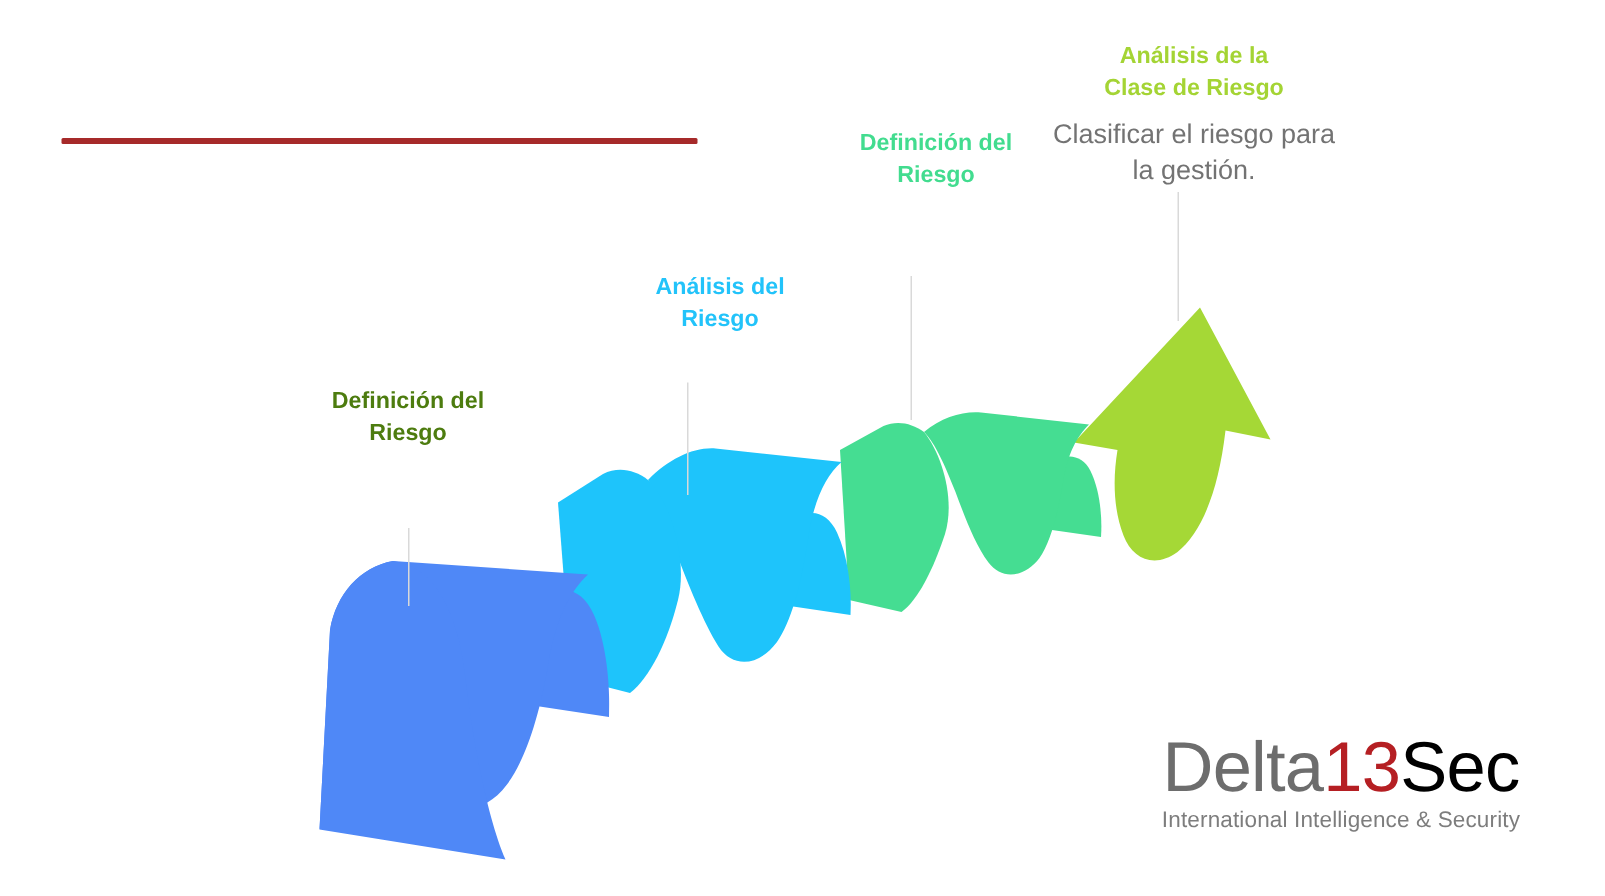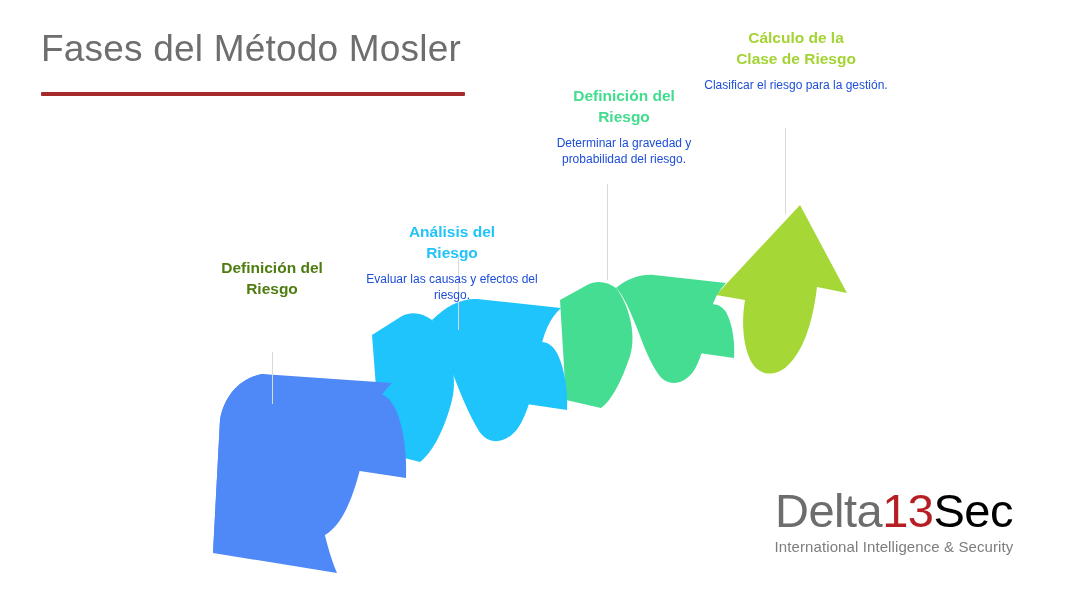--- a/index.html
+++ b/index.html
@@ -63,33 +63,33 @@
     font-family: "Liberation Sans", sans-serif;
     font-weight: bold;
     font-size: 15.5px;
     line-height: 1.33;
     margin: 0 0 9px 0;
     white-space: pre-line;
   }
   .step-desc {
     font-family: "Liberation Sans", sans-serif;
     font-weight: 400;
-    font-size: 12px;
+    font-size: 18px;
     line-height: 1.33;
-    color: #1d4ed8;
+    color: #737373;
     margin: 0;
   }
   .connector {
     position: absolute;
     width: 1px;
     background: #d9d9d9;
   }
 
   #step-1 { left: 176px; top: 258px; width: 192px; }
-  #step-2 { left: 356px; top: 182px; width: 192px; margin-top: 40px; }
+  #step-2 { left: 384px; top: 182px; width: 192px; }
   #step-3 { left: 528px; top: 86px;  width: 192px; }
   #step-4 { left: 700px; top: 28px;  width: 192px; }
 
   #connector-1 { left: 272px; top: 352px; height: 52px; }
   #connector-2 { left: 458px; top: 255px; height: 75px; }
   #connector-3 { left: 607px; top: 184px; height: 96px; }
   #connector-4 { left: 785px; top: 128px; height: 86px; }
 
   
   #logo {
@@ -117,23 +117,20 @@
     margin-top: 4px;
     letter-spacing: 0.1px;
     white-space: nowrap;
   }
 </style>
 </head>
 <body>
 
 <div id="slide" style="background: rgb(255, 255, 255);">
 
-  <div id="title-block">
-    <div id="page-title">Fases del Método Mosler</div>
-  </div>
   <div id="title-underline" style="background: rgb(166, 42, 42);"></div>
 
   <svg id="ribbon-svg" viewBox="0 0 1070 597" xmlns="http://www.w3.org/2000/svg">
 
     <g>
       <path fill="#a5d836" d="M 800,205
                L 847,293
                L 817,287
                C 812,330 800,356 785,368
                C 770,379 755,373 749,357
@@ -235,34 +232,29 @@
   <div class="connector" id="connector-4"></div>
 
   <div class="step" id="step-1">
     <p class="step-title" style="color: #4d7c0f;">Definición del
 Riesgo</p>
   </div>
 
   <div class="step" id="step-2">
     <p class="step-title" style="color: rgb(34, 195, 250);">Análisis del
 Riesgo</p>
-    <p class="step-desc">Evaluar las causas y
-efectos del riesgo.</p>
   </div>
 
   <div class="step" id="step-3">
     <p class="step-title" style="color: rgb(66, 220, 143);">Definición del
 Riesgo</p>
-    <p class="step-desc">Determinar la gravedad
-y probabilidad del
-riesgo.</p>
   </div>
 
   <div class="step" id="step-4">
-    <p class="step-title" style="color: rgb(164, 212, 52);">Cálculo de la
+    <p class="step-title" style="color: rgb(164, 212, 52);">Análisis de la
 Clase de Riesgo</p>
     <p class="step-desc">Clasificar el riesgo para
 la gestión.</p>
   </div>
 
   <div id="logo">
     <div id="logo-wordmark"><span class="logo-gray" style="color: rgb(109, 109, 109);">Delta</span><span class="logo-red" style="color: rgb(181, 31, 35);">13</span><span class="logo-gray" style="color: #000000;">Sec</span></div>
     <div id="logo-tagline">International Intelligence &amp; Security</div>
   </div>
 

